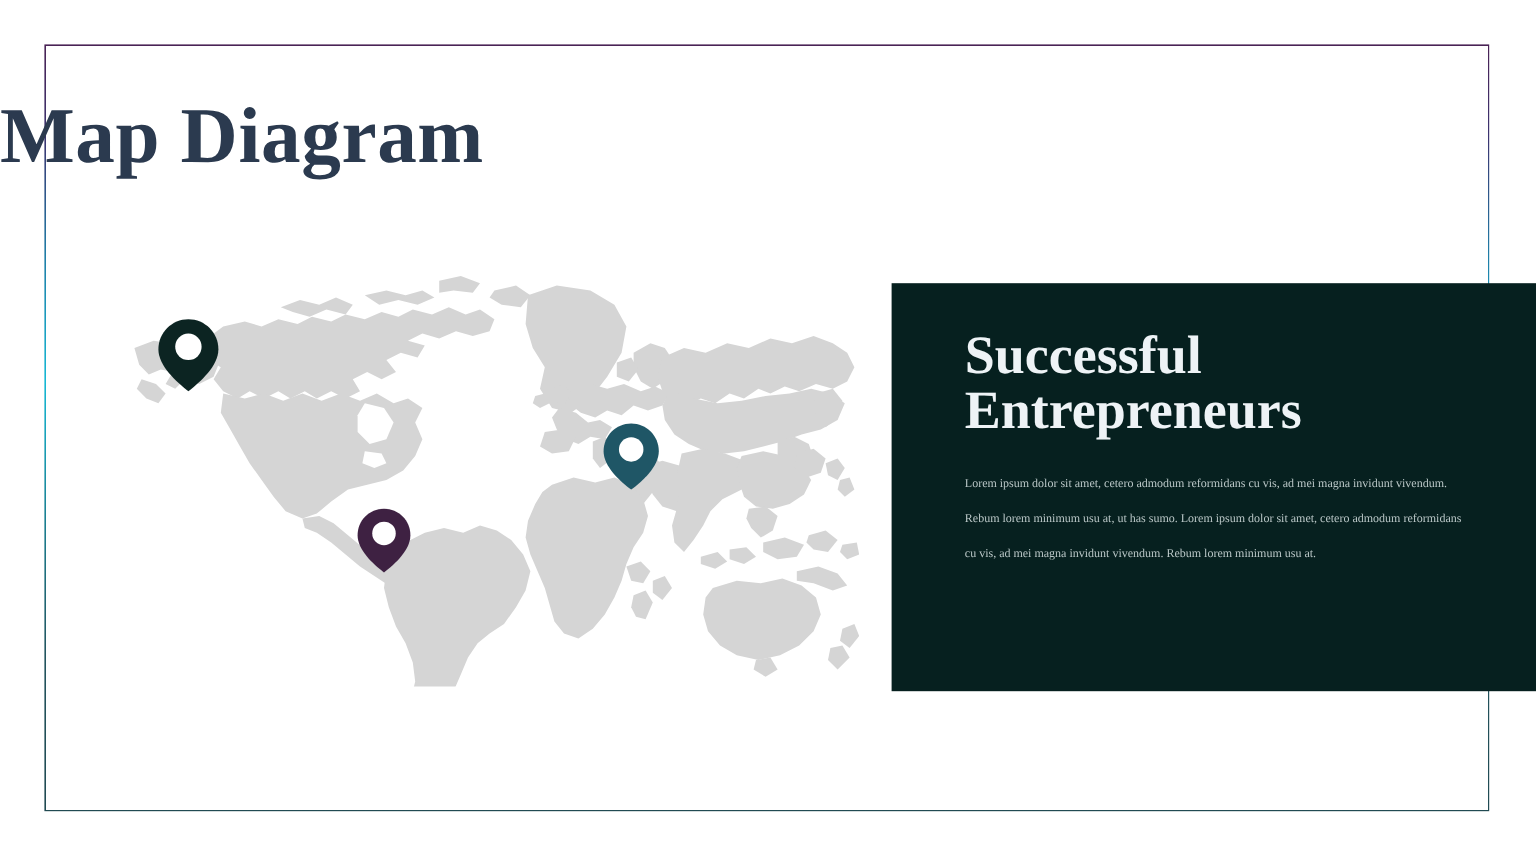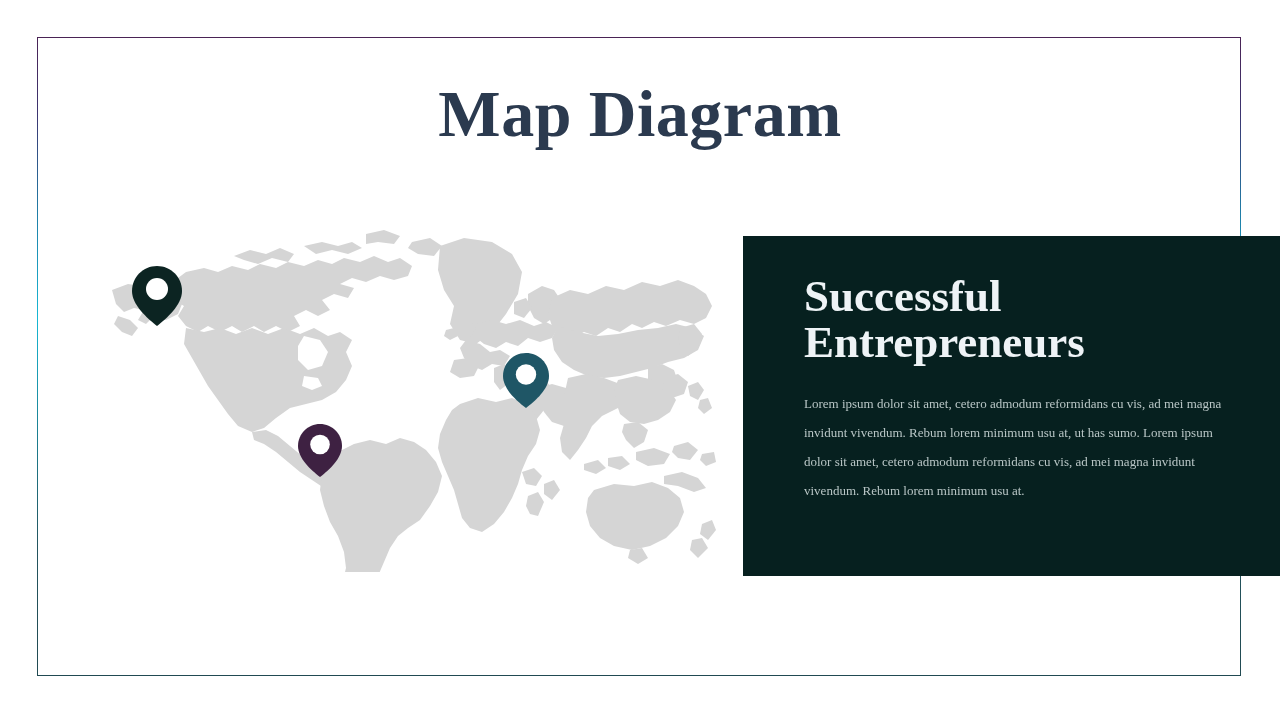--- a/index.html
+++ b/index.html
@@ -42,21 +42,20 @@
          #214a52 100%) border-box;
     pointer-events: none;
   }
 
   
   #title {
     position: absolute;
     left: 0;
     top: 75px;
     width: 1280px;
-    text-align: center;
     font-family: "Liberation Serif", serif;
     font-weight: bold;
     font-size: 66px;
     line-height: 78px;
     letter-spacing: 0.5px;
     color: #2b3a4f;
     white-space: nowrap;
   }
 
   
@@ -102,21 +101,21 @@
     line-height: 46px;
     color: #eef3f6;
   }
   #panel-body {
     position: absolute;
     left: 61px;
     top: 153px;
     width: 418px;
     font-family: "Liberation Serif", serif;
     font-weight: normal;
-    font-size: 13px;
+    font-size: 10px;
     line-height: 29px;
     color: #b9c6c6;
   }
 </style>
 </head>
 <body>
 
 <div id="slide">
 
   <div id="frame"></div>

